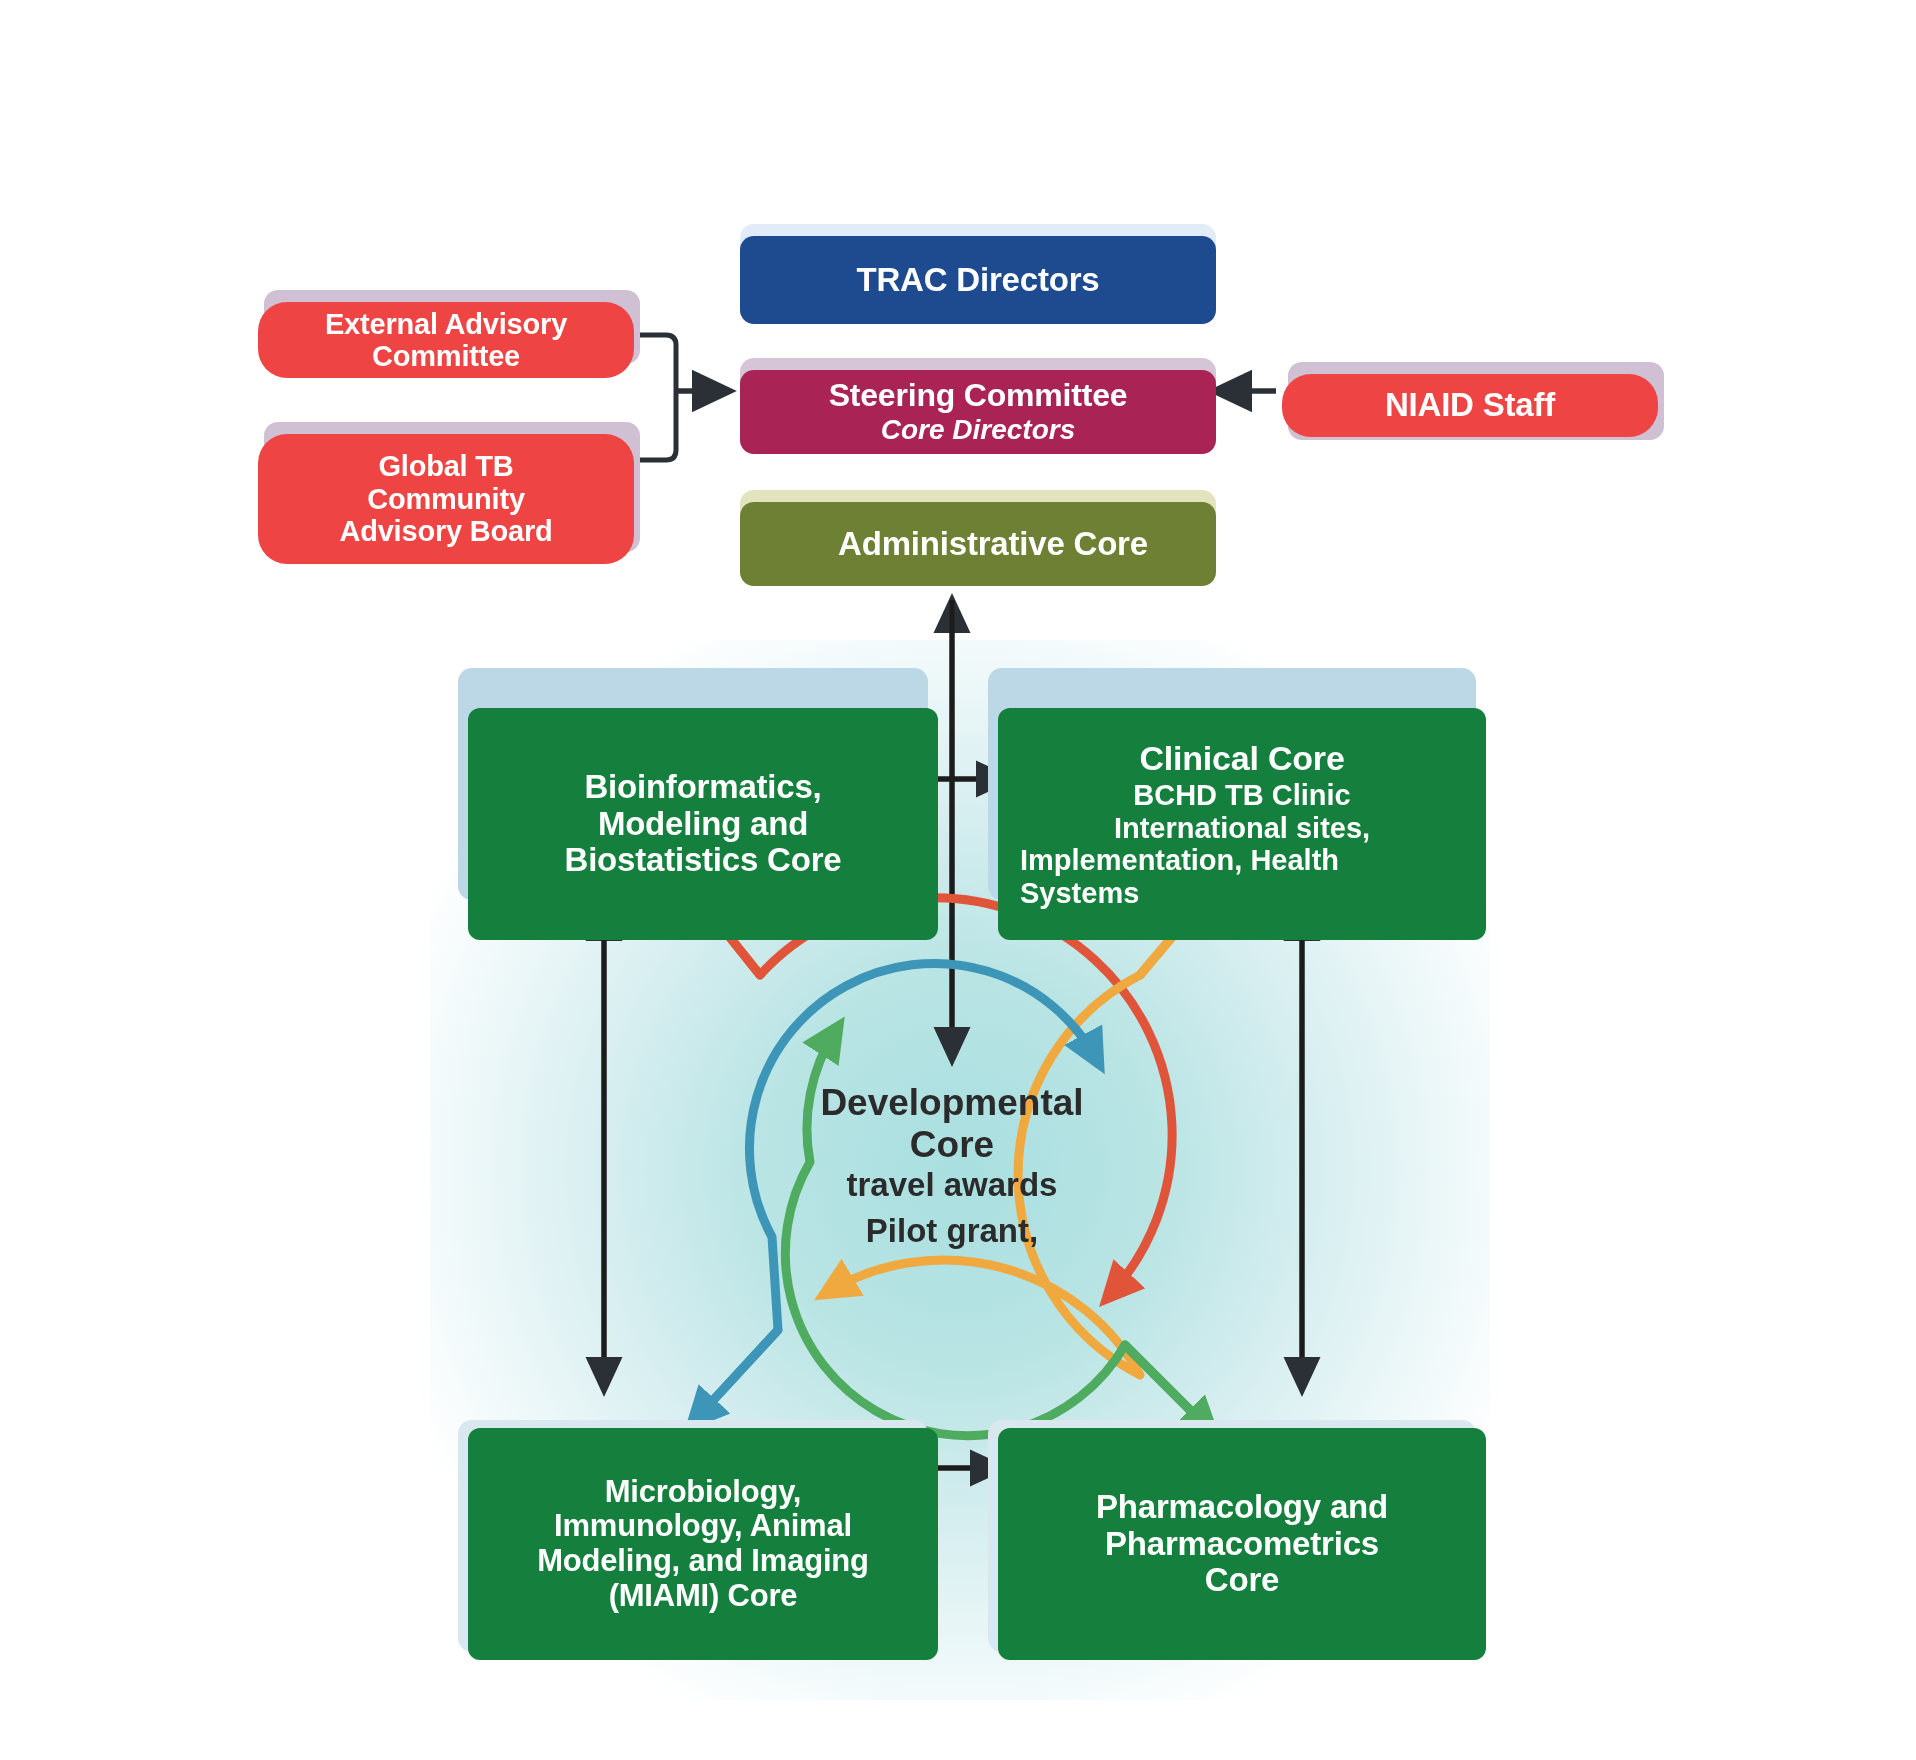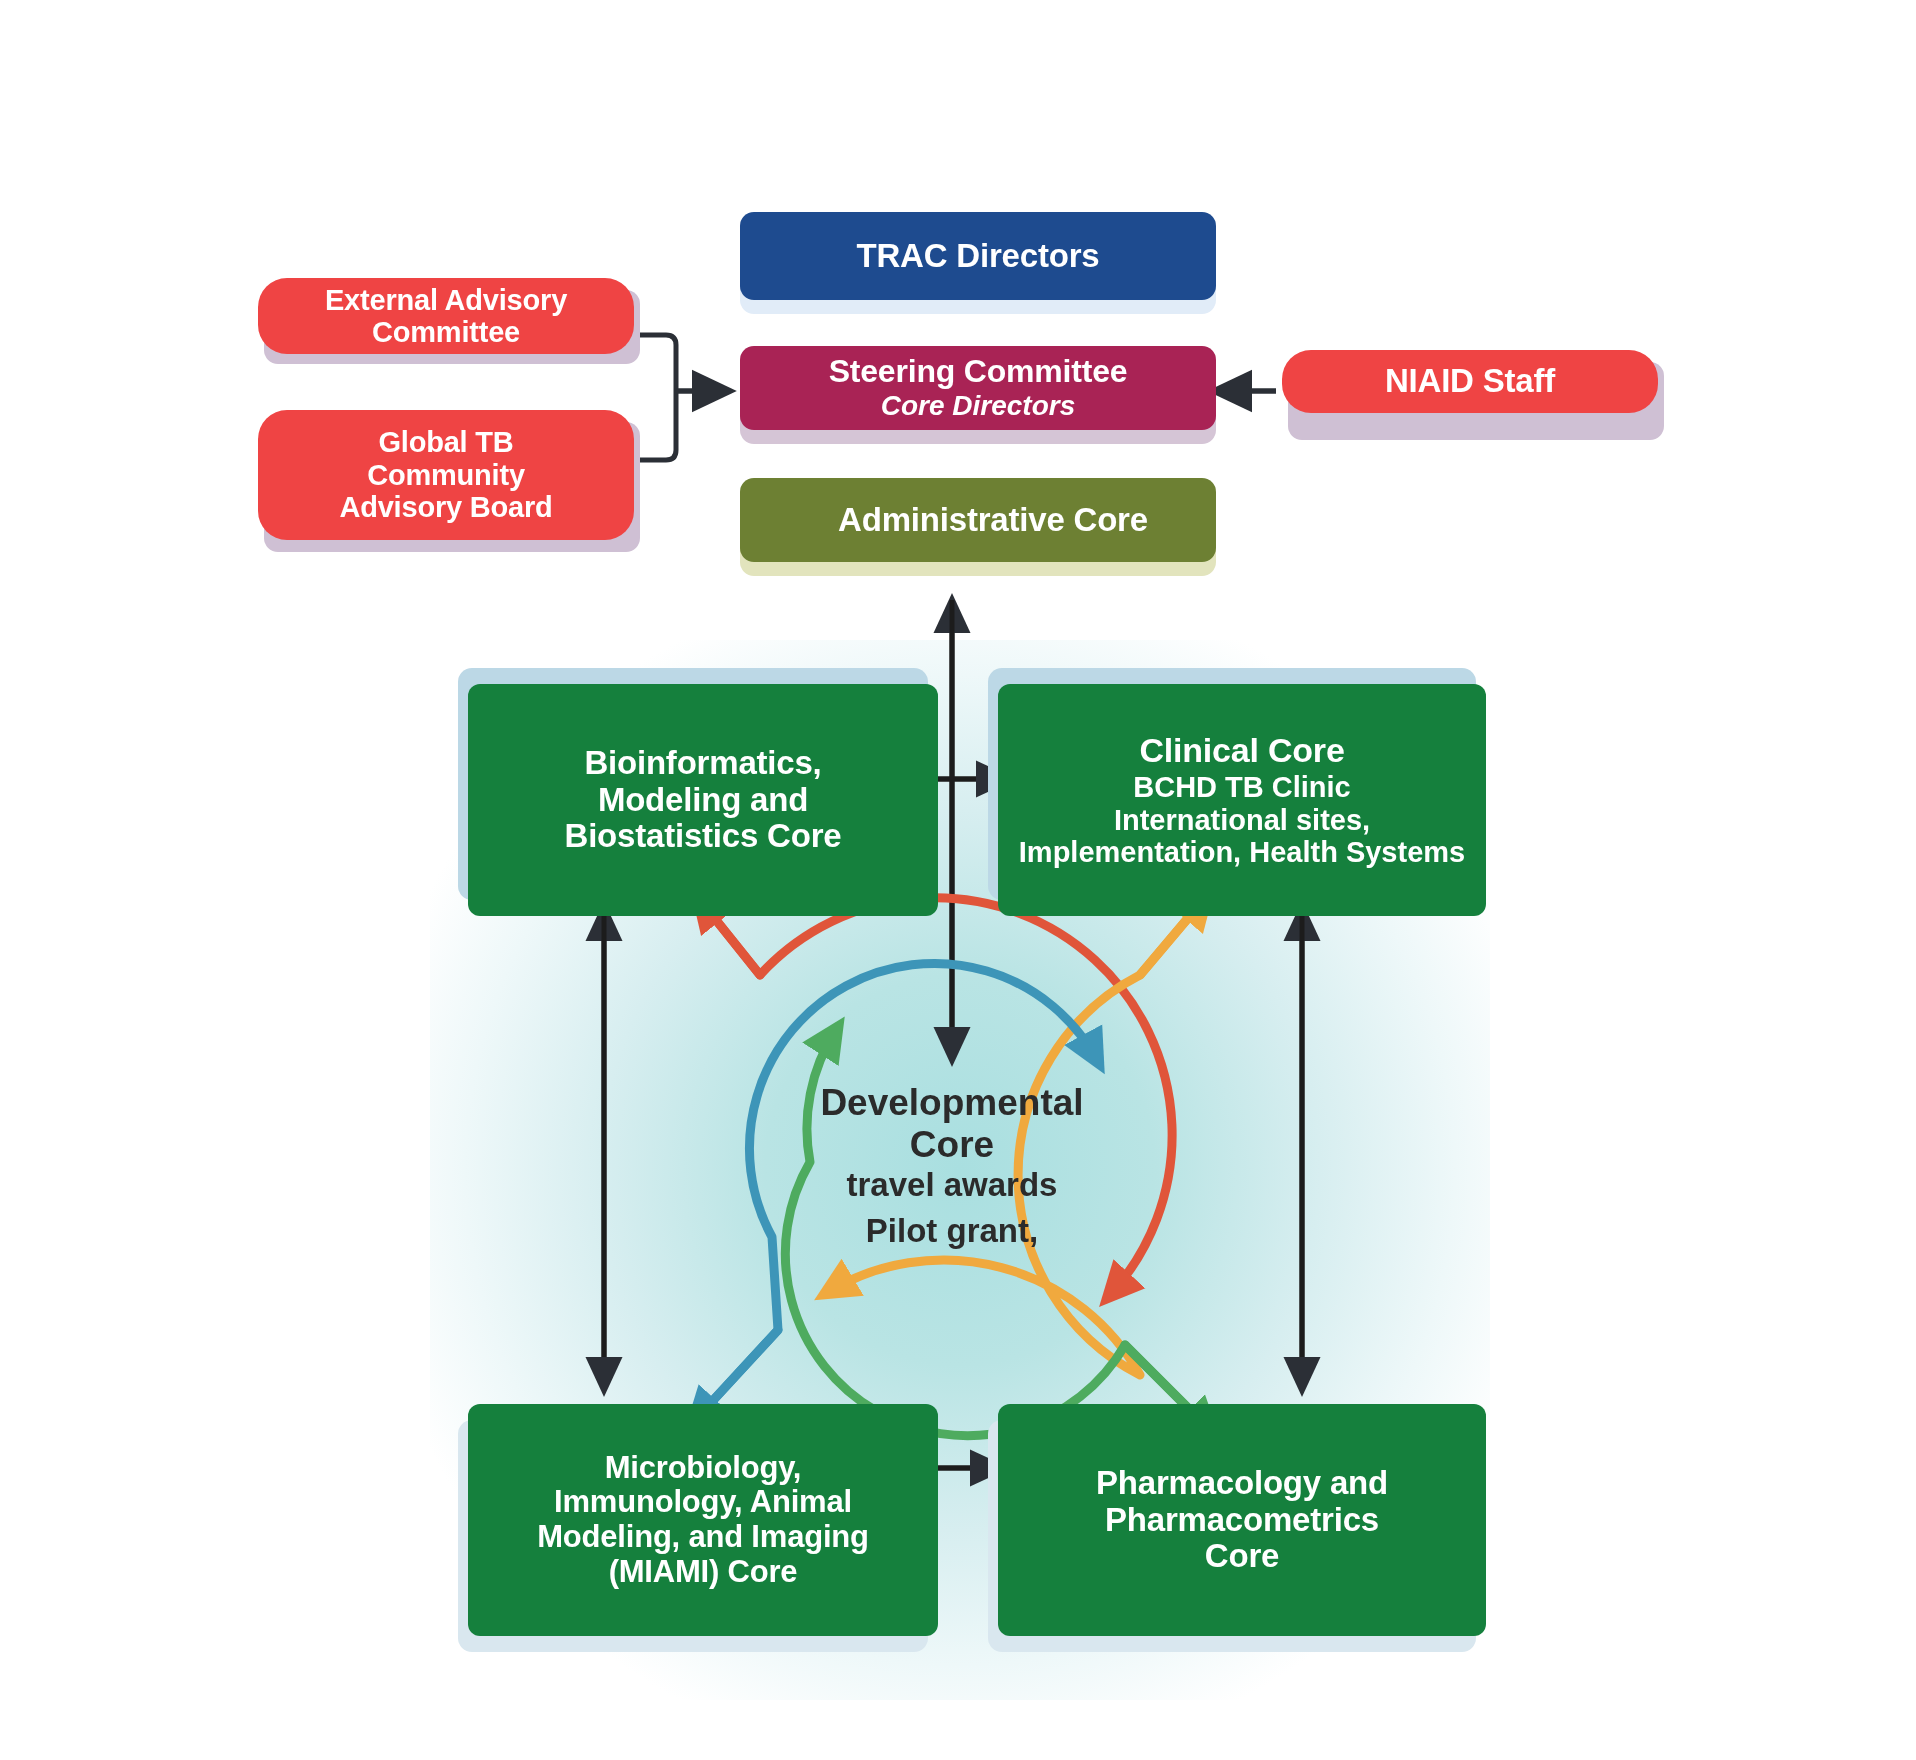--- a/index.html
+++ b/index.html
@@ -25,20 +25,21 @@
     box-sizing: border-box;
     display: flex;
     flex-direction: column;
     align-items: center;
     justify-content: center;
     color: #ffffff;
     border-radius: 14px;
     z-index: 5;
     line-height: 1.12;
     padding: 6px 10px;
+    margin-top: 24px;
   }
   .node .title {
     font-weight: bold;
     letter-spacing: -0.2px;
   }
   .node .sub {
     font-weight: bold;
   }
   .node .sub-italic {
     font-weight: bold;
@@ -218,21 +219,21 @@
   </div>
 
   <div class="plate plate-steel" style="left:458px; top:668px; width:470px; height:232px;"></div>
   <div class="node steel" style="left:468px; top:684px; width:470px; height:232px; font-size:33px; border-radius:12px;">
     <div class="title">Bioinformatics,</div>
     <div class="title">Modeling and</div>
     <div class="title">Biostatistics Core</div>
   </div>
 
   <div class="plate plate-steel" style="left:988px; top:668px; width:488px; height:232px;"></div>
-  <div class="node steel" style="left:998px; top:684px; width:488px; height:232px; border-radius:12px; padding:10px 6px;">
+  <div class="node steel" style="left:998px; top:684px; width:488px; height:232px; border-radius:12px; padding:10px 22px;">
     <div class="title" style="font-size:34px; margin-bottom:2px;">Clinical Core</div>
     <div class="sub" style="font-size:29px;">BCHD TB Clinic</div>
     <div class="sub" style="font-size:29px;">International sites,</div>
     <div class="sub" style="font-size:29px;">Implementation, Health Systems</div>
   </div>
 
   <div class="plate plate-steel-low" style="left:458px; top:1420px; width:470px; height:232px;"></div>
   <div class="node steel" style="left:468px; top:1404px; width:470px; height:232px; font-size:31px; border-radius:12px;">
     <div class="title">Microbiology,</div>
     <div class="title">Immunology, Animal</div>

